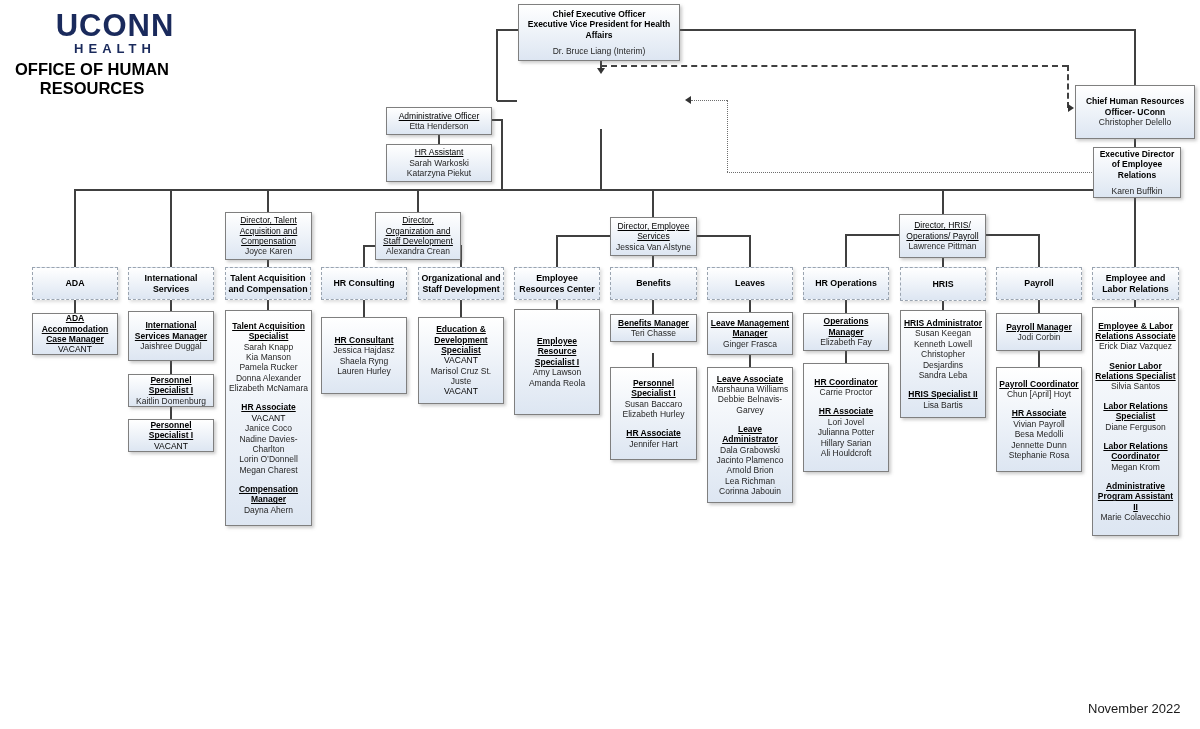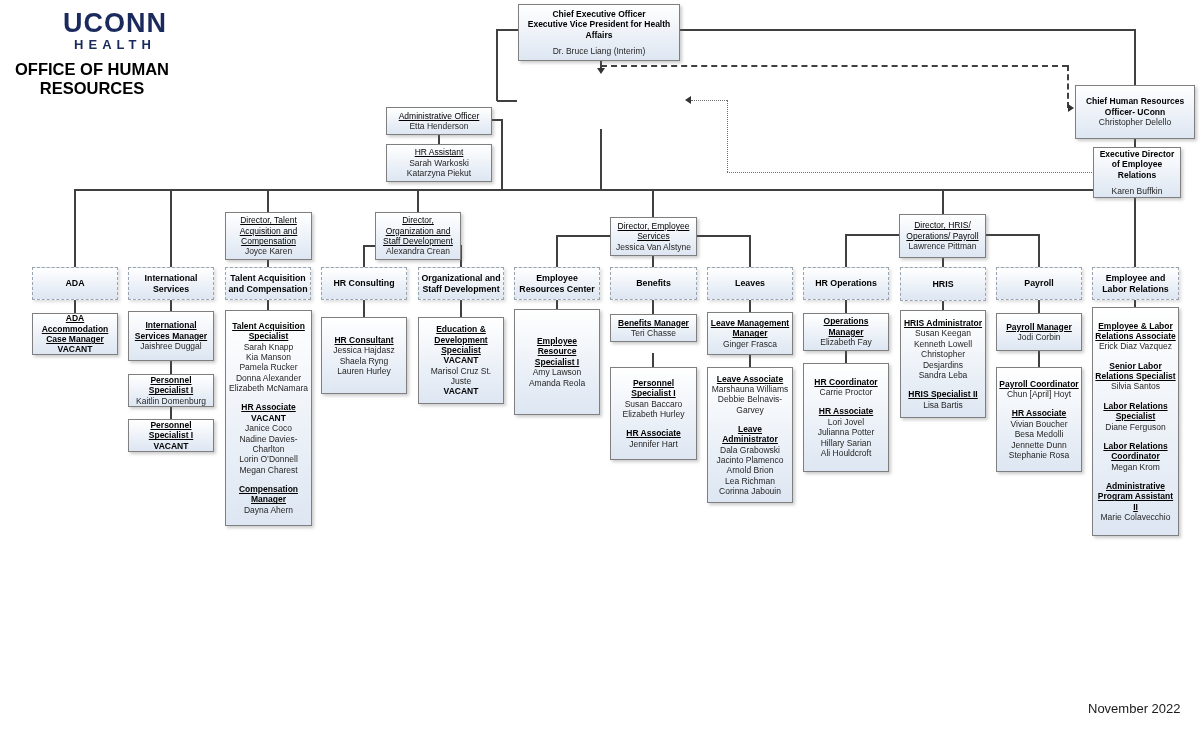--- a/index.html
+++ b/index.html
@@ -1,35 +1,35 @@
 <!DOCTYPE html>
 <html><head>
 <meta charset="utf-8">
 <style>
   html,body{margin:0;padding:0;background:#ffffff;font-family:"Liberation Sans",sans-serif;}
   #canvas{position:relative;width:1200px;height:729px;background:#ffffff;overflow:hidden;}
 
   
   .logo{position:absolute;left:30px;top:10px;width:170px;text-align:center;color:#1a2a5c;font-weight:700;}
-  .logo .l1{font-size:27px;letter-spacing:1px;line-height:1.0;}
+  .logo .l1{font-size:31px;letter-spacing:1px;line-height:1.0;}
   .logo .l2{font-size:13px;letter-spacing:5px;line-height:1.2;}
   .dept{position:absolute;left:4px;top:60px;width:176px;text-align:center;font-weight:700;font-size:16.5px;line-height:1.15;color:#000;}
   .datefoot{position:absolute;left:1088px;top:701px;font-size:13px;color:#1a1a1a;}
 
   
   .box,.hdr{position:absolute;box-sizing:border-box;display:flex;flex-direction:column;align-items:center;justify-content:center;
     text-align:center;background:linear-gradient(180deg,#ffffff 0%,#dde6f2 100%);
     font-size:8.5px;line-height:1.22;color:#262626;padding:2px;}
   .box{border:1px solid #7f7f7f;box-shadow:2px 2px 3px rgba(110,110,110,.35);}
   .hdr{border:1px dashed #9aa4b0;box-shadow:2px 2px 3px rgba(110,110,110,.22);font-weight:700;color:#000;font-size:8.8px;}
   .t{font-weight:700;color:#000;}
   .tu{font-weight:400;color:#000;text-decoration:underline;}
   .role{font-weight:700;color:#000;text-decoration:underline;}
   .nm{color:#262626;}
-  .vac{font-weight:700;color:#000;}
+  .vac{font-weight:400;color:#000;}
   .gap{margin-top:6px;}
   .sec{width:100%;}
   .sec + .sec{margin-top:9px;}
 
   
   .ln{position:absolute;}
   .lh{height:0;border-top:2px solid #404040;}
   .lv{width:0;border-left:2px solid #404040;}
   .dh{height:0;border-top:2px dashed #404040;}
   .dv{width:0;border-left:2px dashed #404040;}
@@ -351,21 +351,21 @@
       <div class="nm">Jodi Corbin</div>
     </div>
   </div>
   <div class="box" style="left:996px;top:367px;width:86px;height:105px">
     <div class="sec">
       <div class="role">Payroll Coordinator</div>
       <div class="nm">Chun [April] Hoyt</div>
     </div>
     <div class="sec">
       <div class="role">HR Associate</div>
-      <div class="nm">Vivian Boucher</div>
+      <div class="nm">Vivian Payroll</div>
       <div class="nm">Besa Medolli</div>
       <div class="nm">Jennette Dunn</div>
       <div class="nm">Stephanie Rosa</div>
     </div>
   </div>
 
   <div class="box" style="left:1092px;top:307px;width:87px;height:229px">
     <div class="sec">
       <div class="role">Employee &amp; Labor Relations Associate</div>
       <div class="nm">Erick Diaz Vazquez</div>

